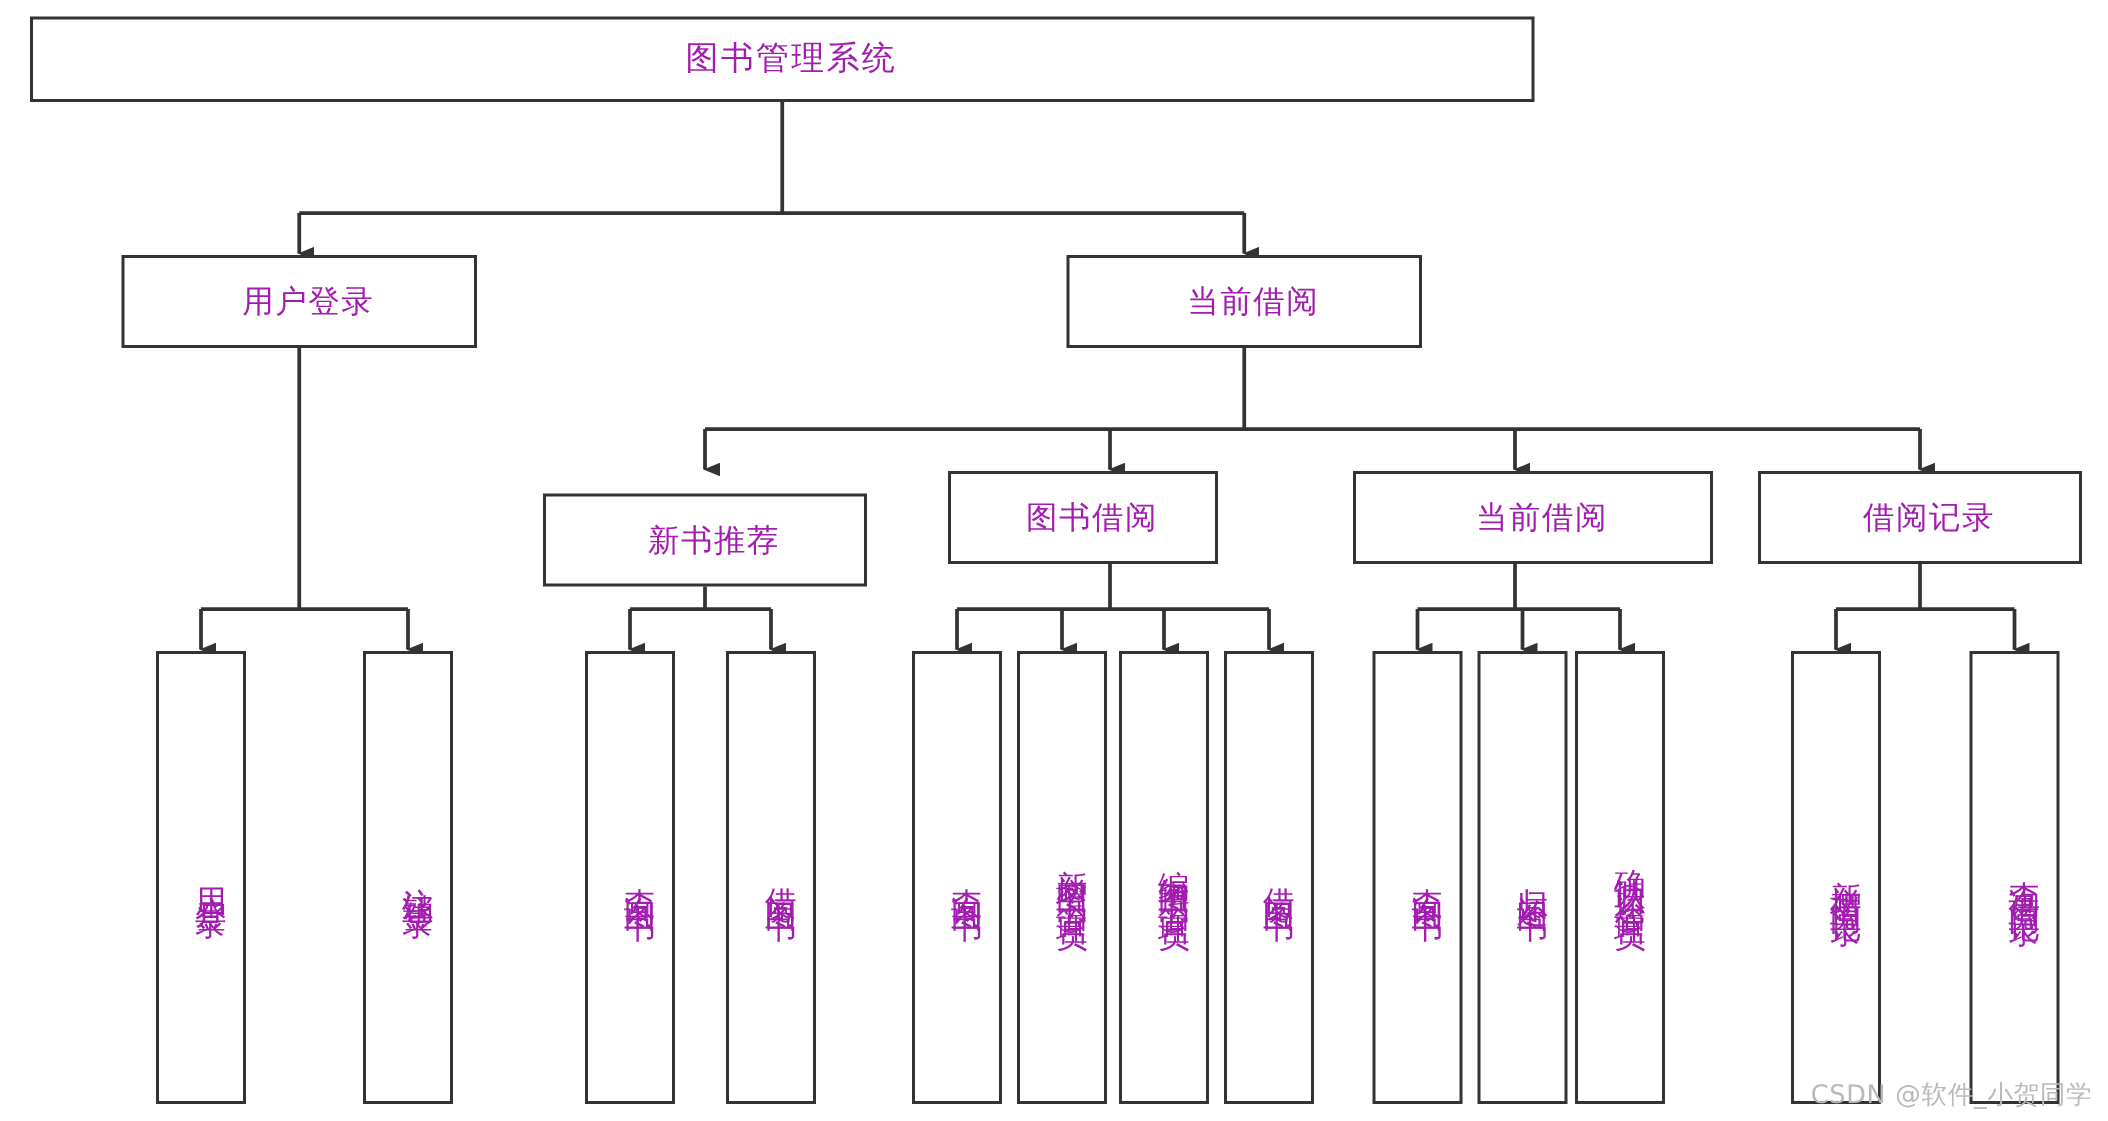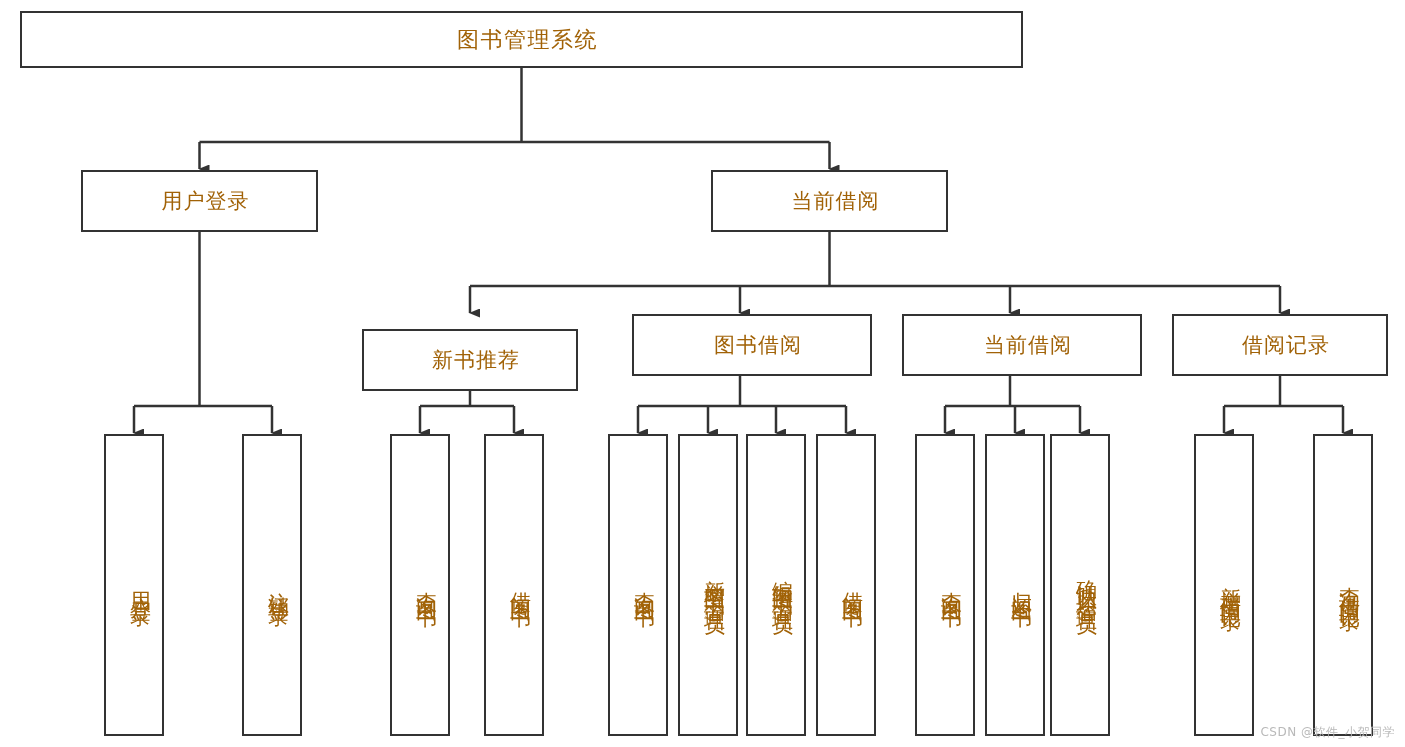--- a/index.html
+++ b/index.html
@@ -20,21 +20,21 @@
   }
   
   .node {
     position: absolute;
     box-sizing: border-box;
     background: #ffffff;
     border: 2px solid #333333;
     display: flex;
     align-items: center;
     justify-content: center;
-    color: #a16207;
+    color: #a21caf;
     padding-left: 12px;
   }
   .node-label {
     display: block;
     text-align: center;
     line-height: 1.15;
     white-space: nowrap;
   }
   
   .node.horiz .node-label {
@@ -65,21 +65,21 @@
     top: 0;
     width: 1405px;
     height: 747px;
     pointer-events: none;
   }
   
   #watermark {
     position: absolute;
     right: 10px;
     bottom: 6px;
-    font-size: 12px;
+    font-size: 17px;
     color: #b9b9b9;
     letter-spacing: 0.5px;
     white-space: nowrap;
     font-family: "DejaVu Sans", "Liberation Sans", sans-serif;
   }
 </style>
 </head>
 <body>
 
 <div id="diagram-root">
@@ -134,21 +134,21 @@
   <div class="node horiz" style="left: 81px; top: 170px; width: 237px; height: 62px;">
     <span class="node-label">用户登录</span>
   </div>
   <div class="node horiz" style="left: 711px; top: 170px; width: 237px; height: 62px;">
     <span class="node-label">当前借阅</span>
   </div>
 
   <div class="node horiz" style="left: 362px; top: 329px; width: 216px; height: 62px;">
     <span class="node-label">新书推荐</span>
   </div>
-  <div class="node horiz" style="left: 632px; top: 314px; width: 240px; height: 62px;">
+  <div class="node horiz" style="left: 632px; top: 314px; width: 180px; height: 62px;">
     <span class="node-label">图书借阅</span>
   </div>
   <div class="node horiz" style="left: 902px; top: 314px; width: 240px; height: 62px;">
     <span class="node-label">当前借阅</span>
   </div>
   <div class="node horiz" style="left: 1172px; top: 314px; width: 216px; height: 62px;">
     <span class="node-label">借阅记录</span>
   </div>
 
   <div class="node vert" style="left: 104px; top: 434px; width: 60px; height: 302px;">

